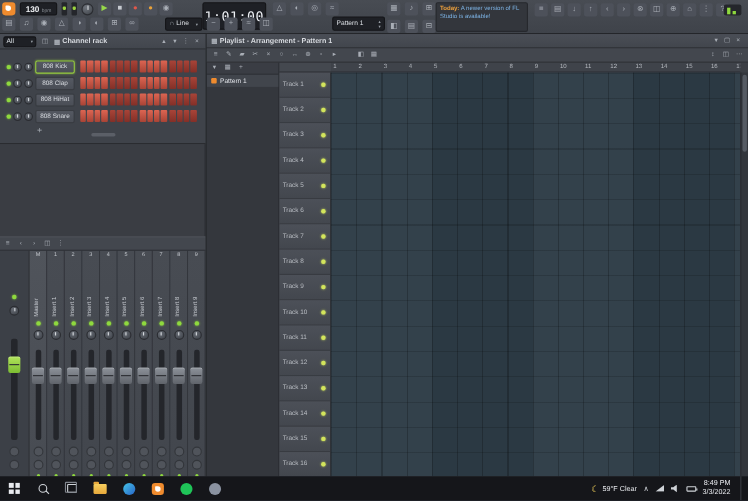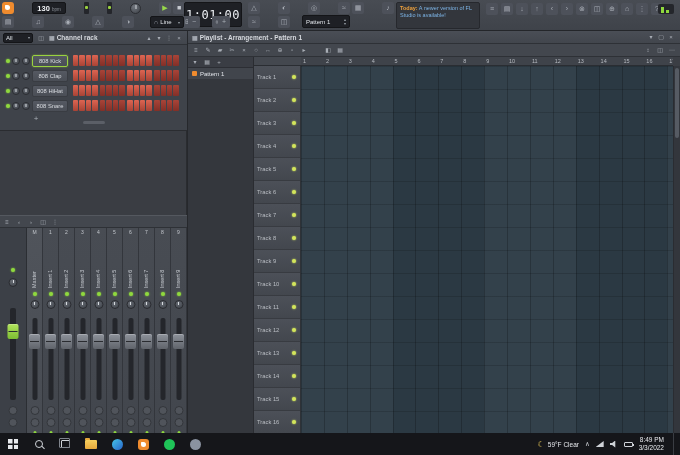--- a/index.html
+++ b/index.html
@@ -3,21 +3,21 @@
 <meta charset="utf-8">
 <style>
 *{margin:0;padding:0;box-sizing:border-box}
 html,body{background:#101114}
 .screen{position:relative;width:680px;height:455px;background:#3a3d43;overflow:hidden;
   font-family:"Liberation Sans",sans-serif;color:#c8ccd2}
 
 
 .toolbar{position:absolute;left:0;top:0;width:680px;height:31px;
   background:linear-gradient(#484c53,#3f434a);border-bottom:1px solid #24262a}
-.tb-row{position:absolute;display:flex;align-items:center;gap:18px}
+.tb-row{position:absolute;display:flex;align-items:center;gap:4px}
 .tbi{flex:none;width:12px;height:12px;border-radius:2px;background:#4d515a;color:#a9aeb6;
   font-size:7px;line-height:12px;text-align:center;overflow:hidden}
 .fl-logo{flex:none;width:12px;height:12px;border-radius:3px;background:#ef8b2e;position:relative}
 .fl-logo::after{content:"";position:absolute;left:3px;top:3px;width:5px;height:5px;background:#fff;
   border-radius:1px 4px 4px 4px}
 .disp{background:#1e2025;border:1px solid #141518;border-radius:2px}
 .tempo{flex:none;width:34px;height:12px;display:flex;align-items:baseline;justify-content:center;gap:2px;padding-top:1px}
 .tempo b{font-size:7.5px;color:#f0f2f5}
 .tempo i{font-style:normal;font-size:4.5px;color:#8b9097}
 .mslider{flex:none;width:5px;height:12px;background:#24262b;border-radius:1px;position:relative}

